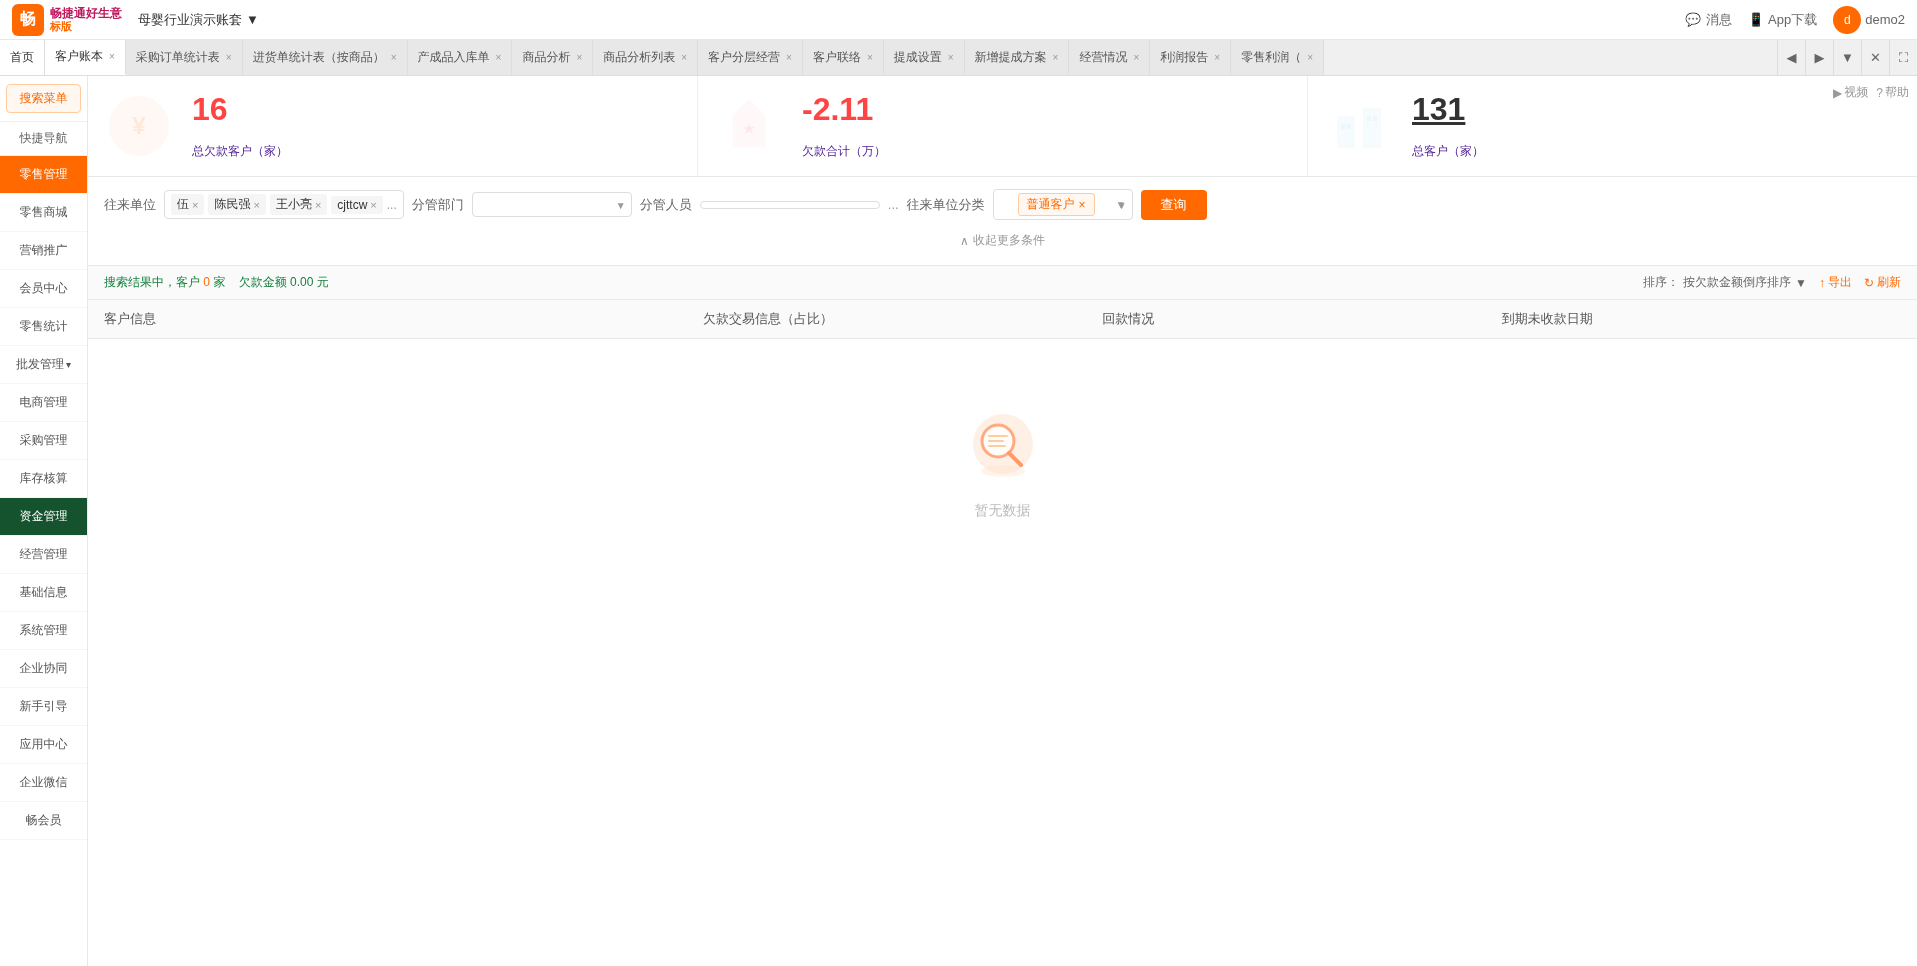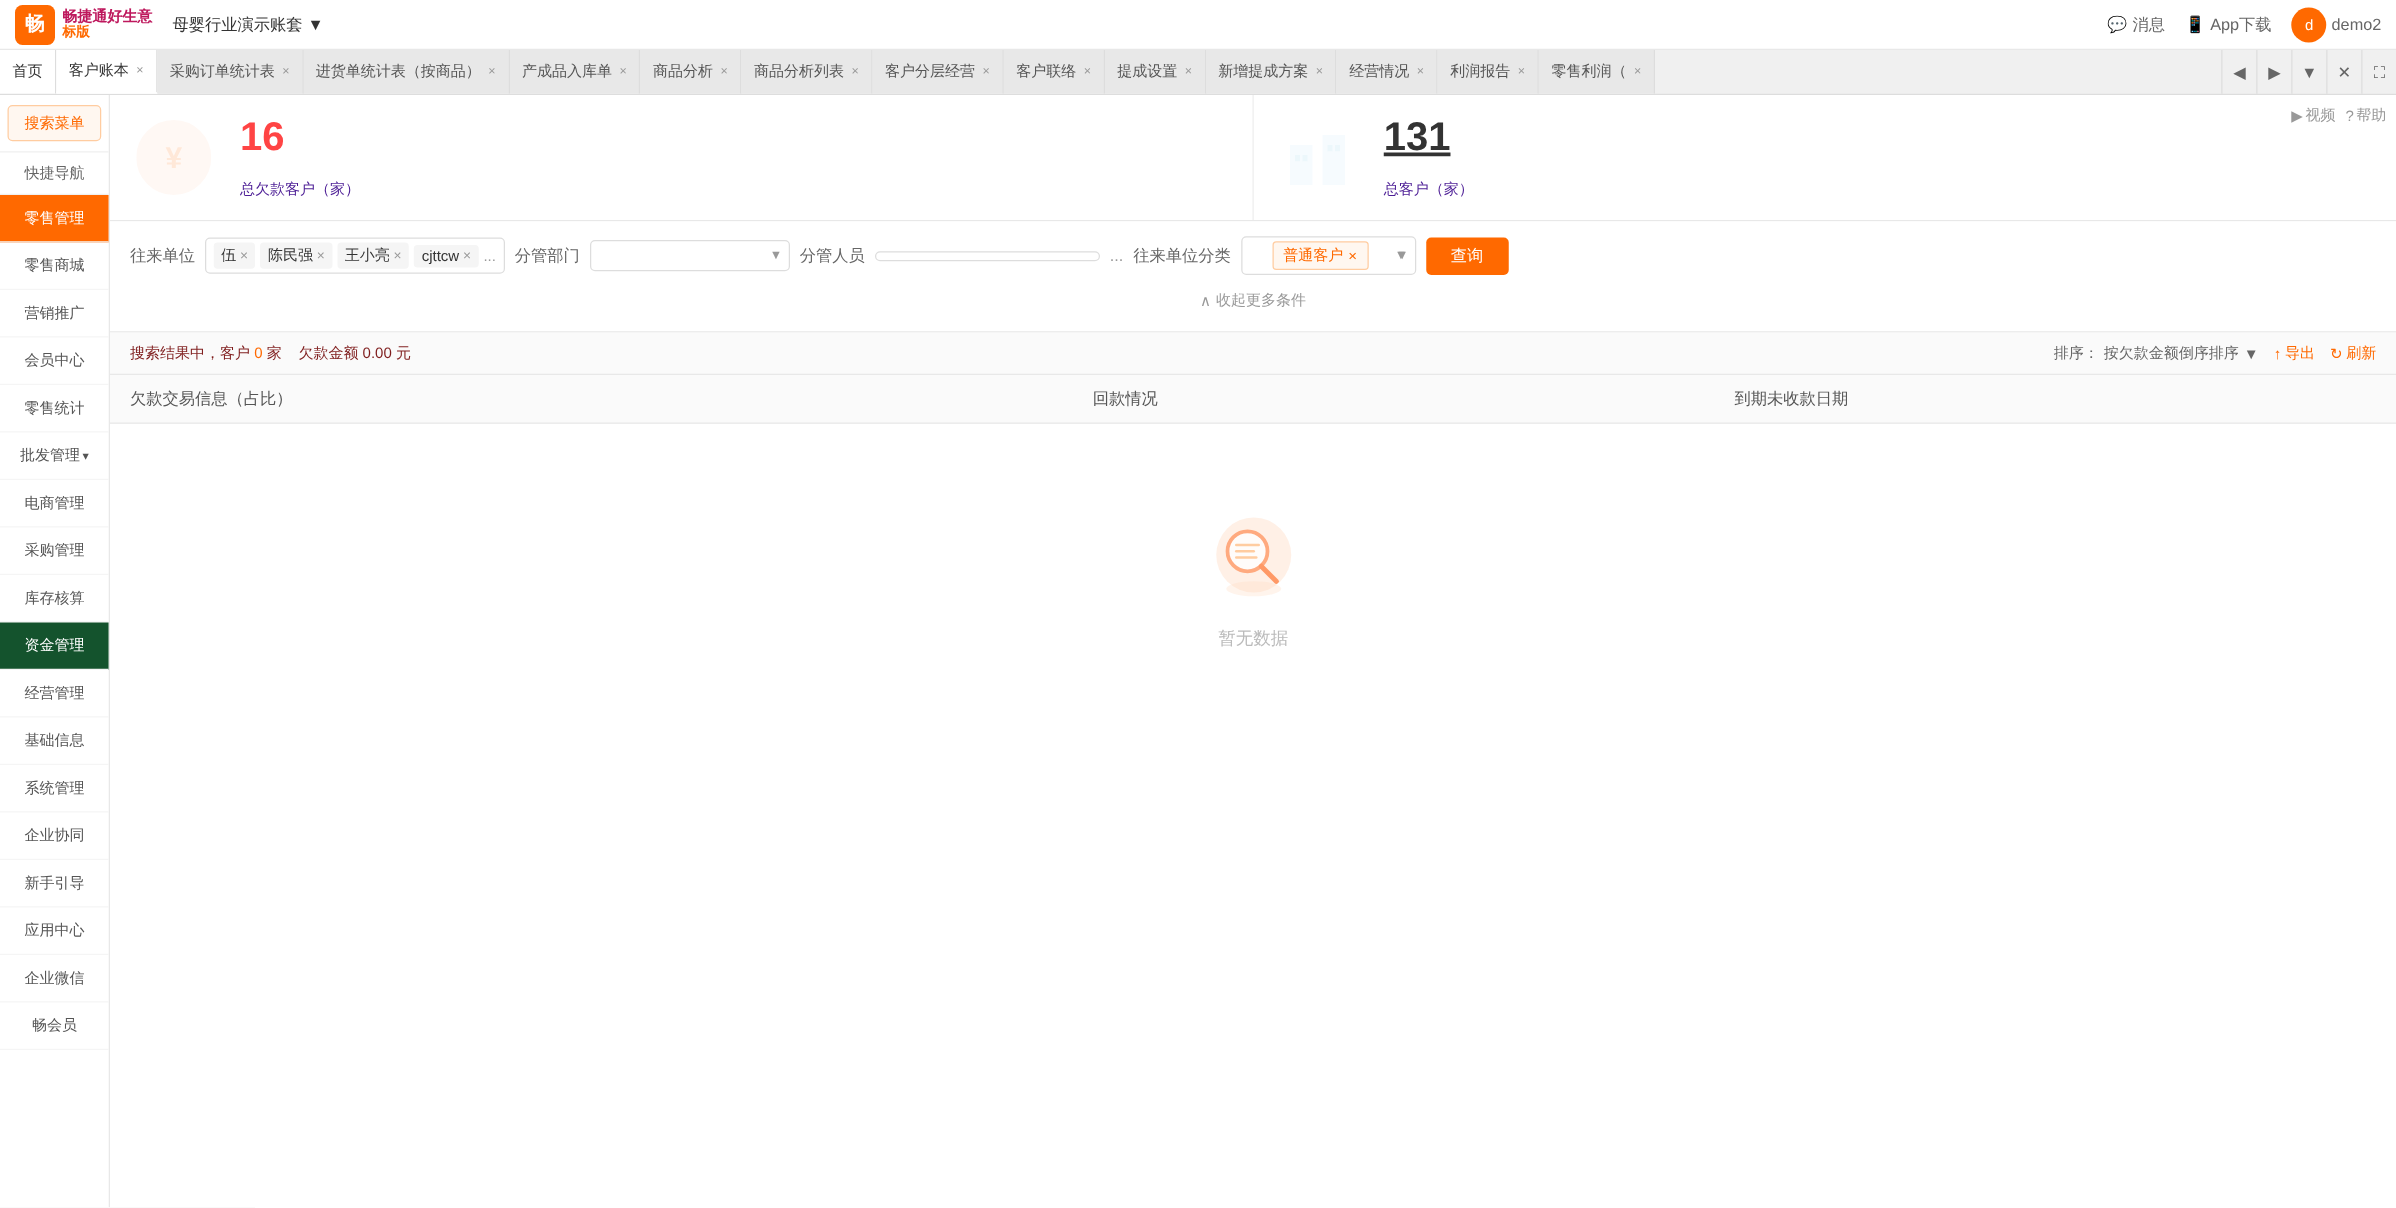--- a/index.html
+++ b/index.html
@@ -69,21 +69,21 @@
     .filter-select-wrapper { position: relative; display: inline-block; }
     .filter-select-wrapper::after { content: '▼'; position: absolute; right: 6px; top: 50%; transform: translateY(-50%); font-size: 10px; color: #999; pointer-events: none; }
     .filter-dots { color: #999; cursor: pointer; }
     .filter-tag-selected { display: flex; align-items: center; gap: 4px; background: #fff7f0; border: 1px solid #ffcca0; border-radius: 3px; padding: 2px 8px; font-size: 12px; color: #ff6900; }
     .collapse-btn { display: flex; align-items: center; gap: 4px; color: #999; font-size: 12px; cursor: pointer; width: 100%; justify-content: center; padding: 4px 0; }
     .query-btn { background: #ff6900; color: white; border: none; border-radius: 4px; padding: 6px 20px; font-size: 13px; cursor: pointer; white-space: nowrap; }
 
     
     .result-bar { display: flex; align-items: center; justify-content: space-between; padding: 8px 16px; background: #fafafa; border-bottom: 1px solid #e8e8e8; flex-shrink: 0; }
     .result-info { font-size: 12px; color: #666; }
-    .result-info span { color: #7f1d1d; }
+    .result-info span { color: #15803d; }
     .result-actions { display: flex; align-items: center; gap: 12px; font-size: 12px; color: #666; }
     .result-sort { display: flex; align-items: center; gap: 4px; cursor: pointer; }
     .result-action-btn { display: flex; align-items: center; gap: 3px; cursor: pointer; color: #ff6900; }
 
     
     .table-area { flex: 1; overflow-y: auto; background: white; }
     .table-header { display: flex; background: #fafafa; border-bottom: 1px solid #e8e8e8; padding: 10px 16px; }
     .table-col { flex: 1; font-size: 13px; color: #555; font-weight: 500; }
     .table-col:first-child { flex: 1.5; }
     .table-body { flex: 1; display: flex; flex-direction: column; align-items: center; justify-content: center; padding: 60px 0; }
@@ -265,20 +265,32 @@
             <circle cx="30" cy="30" r="28" stroke="#ff6900" stroke-width="4" fill="#ff6900" opacity="0.3"></circle>
             <text x="30" y="38" text-anchor="middle" font-size="24" fill="#ff6900" font-weight="bold">¥</text>
           </svg>
         </div>
         <div class="stat-content">
           <div class="stat-value">16</div>
           <div class="stat-label">总欠款客户（家）</div>
         </div>
       </div>
 
+      <div class="stat-card">
+        <div class="stat-icon-bg">
+          <svg class="stat-icon-svg" viewBox="0 0 60 60" fill="none">
+            <polygon points="30,5 45,20 45,50 15,50 15,20" stroke="#ff6b81" stroke-width="3" fill="#ff6b81" opacity="0.3"></polygon>
+            <text x="30" y="38" text-anchor="middle" font-size="16" fill="#ff6b81">★</text>
+          </svg>
+        </div>
+        <div class="stat-content">
+          <div class="stat-value" style="color:#ff4444;">-2.11</div>
+          <div class="stat-label">欠款合计（万）</div>
+        </div>
+      </div>
 
       <div class="stat-card">
         <div class="stat-icon-bg">
           <svg class="stat-icon-svg" viewBox="0 0 60 60" fill="none">
             <rect x="8" y="20" width="18" height="32" fill="#87ceeb" opacity="0.5"></rect>
             <rect x="34" y="12" width="18" height="40" fill="#87ceeb" opacity="0.5"></rect>
             <rect x="12" y="28" width="4" height="5" fill="#87ceeb"></rect>
             <rect x="18" y="28" width="4" height="5" fill="#87ceeb"></rect>
             <rect x="38" y="20" width="4" height="5" fill="#87ceeb"></rect>
             <rect x="44" y="20" width="4" height="5" fill="#87ceeb"></rect>
@@ -382,20 +394,21 @@
         </div>
         <div class="result-action-btn">
           <span>↻</span>
           <span>刷新</span>
         </div>
       </div>
     </div>
 
     <div class="table-area">
       <div class="table-header">
+        <div class="table-col">客户信息</div>
         <div class="table-col">欠款交易信息（占比）</div>
         <div class="table-col">回款情况</div>
         <div class="table-col">到期未收款日期</div>
       </div>
       <div class="table-body">
         <div class="empty-state">
           
           <svg class="no-data-img" viewBox="0 0 100 100" fill="none">
             <circle cx="50" cy="45" r="30" fill="#ffd9c0" opacity="0.4"></circle>
             <ellipse cx="50" cy="72" rx="22" ry="6" fill="#ffd9c0" opacity="0.3"></ellipse>

